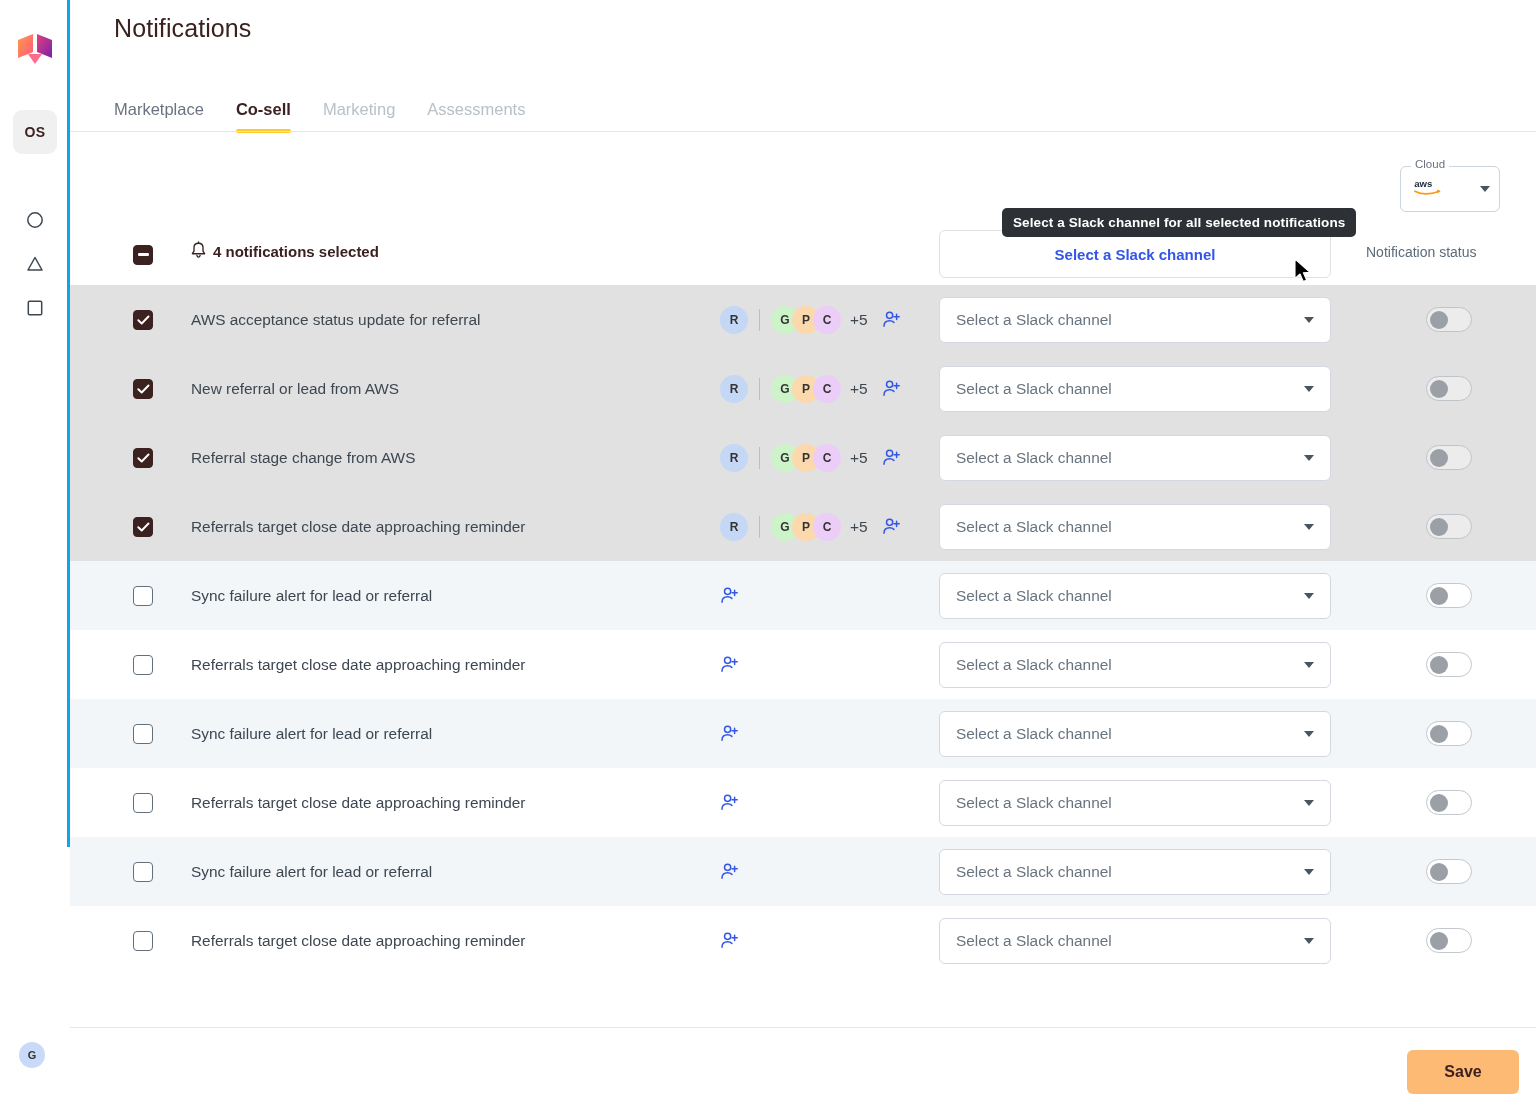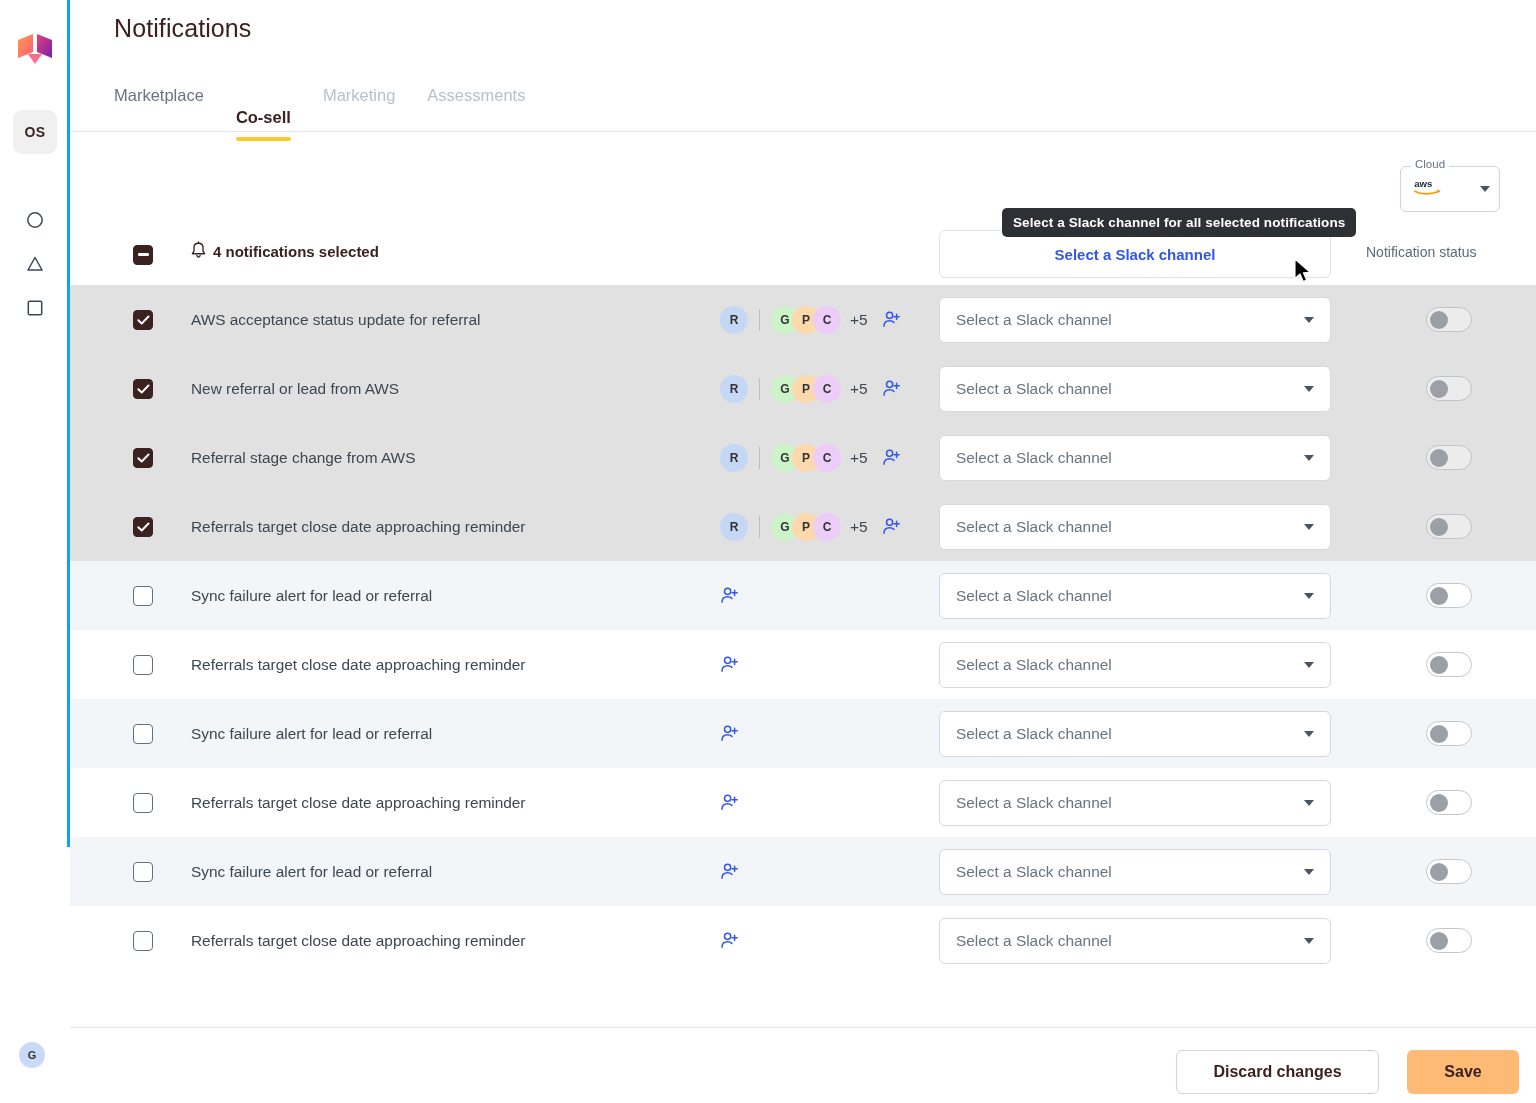--- a/index.html
+++ b/index.html
@@ -48,22 +48,22 @@
   
   .main { flex: 1 1 auto; position: relative; height: 1103px; background: #fff; }
 
   .page-title {
     position: absolute; left: 44px; top: 14px;
     font-size: 25px; font-weight: 400; color: #3b2221;
     letter-spacing: .1px;
   }
 
   .tabs {
-    position: absolute; left: 44px; top: 86px;
-    display: flex; gap: 32px; align-items: flex-start;
+    position: absolute; left: 44px; top: 78px;
+    display: flex; gap: 32px; align-items: flex-end;
   }
   .tab {
     font-size: 16.5px; padding-bottom: 14px; cursor: pointer;
     color: #6b7280; position: relative; white-space: nowrap;
   }
   .tab.disabled { color: #b8c0c8; cursor: default; }
   .tab.active { color: #3b2221; font-weight: 700; margin-top: 22px; }
   .tab.active::after {
     content: ""; position: absolute; left: 0; right: 0; bottom: 0;
     height: 4px; background: #ffc82c; border-radius: 2px;
@@ -555,21 +555,20 @@
             <span class="ph">Select a Slack channel</span>
             <span class="caret"></span>
           </div>
           <div class="toggle">
             <span class="knob"></span>
           </div>
         </div>
       </div>
 
     <div class="footer-rule"></div>
-    <div class="btn-discard">Discard changes</div>
     <div class="btn-save">Save</div>
 
     <span class="cursor">
       <svg width="20" height="28" viewBox="0 0 20 28">
         <path d="M1 1 L1 20.5 L6 16 L9.3 23.5 L12.6 22 L9.4 14.7 L16 14.4 Z" fill="#000" stroke="#fff" stroke-width="1.1" stroke-linejoin="round"></path>
       </svg>
     </span>
 
   </div>
 </div>

